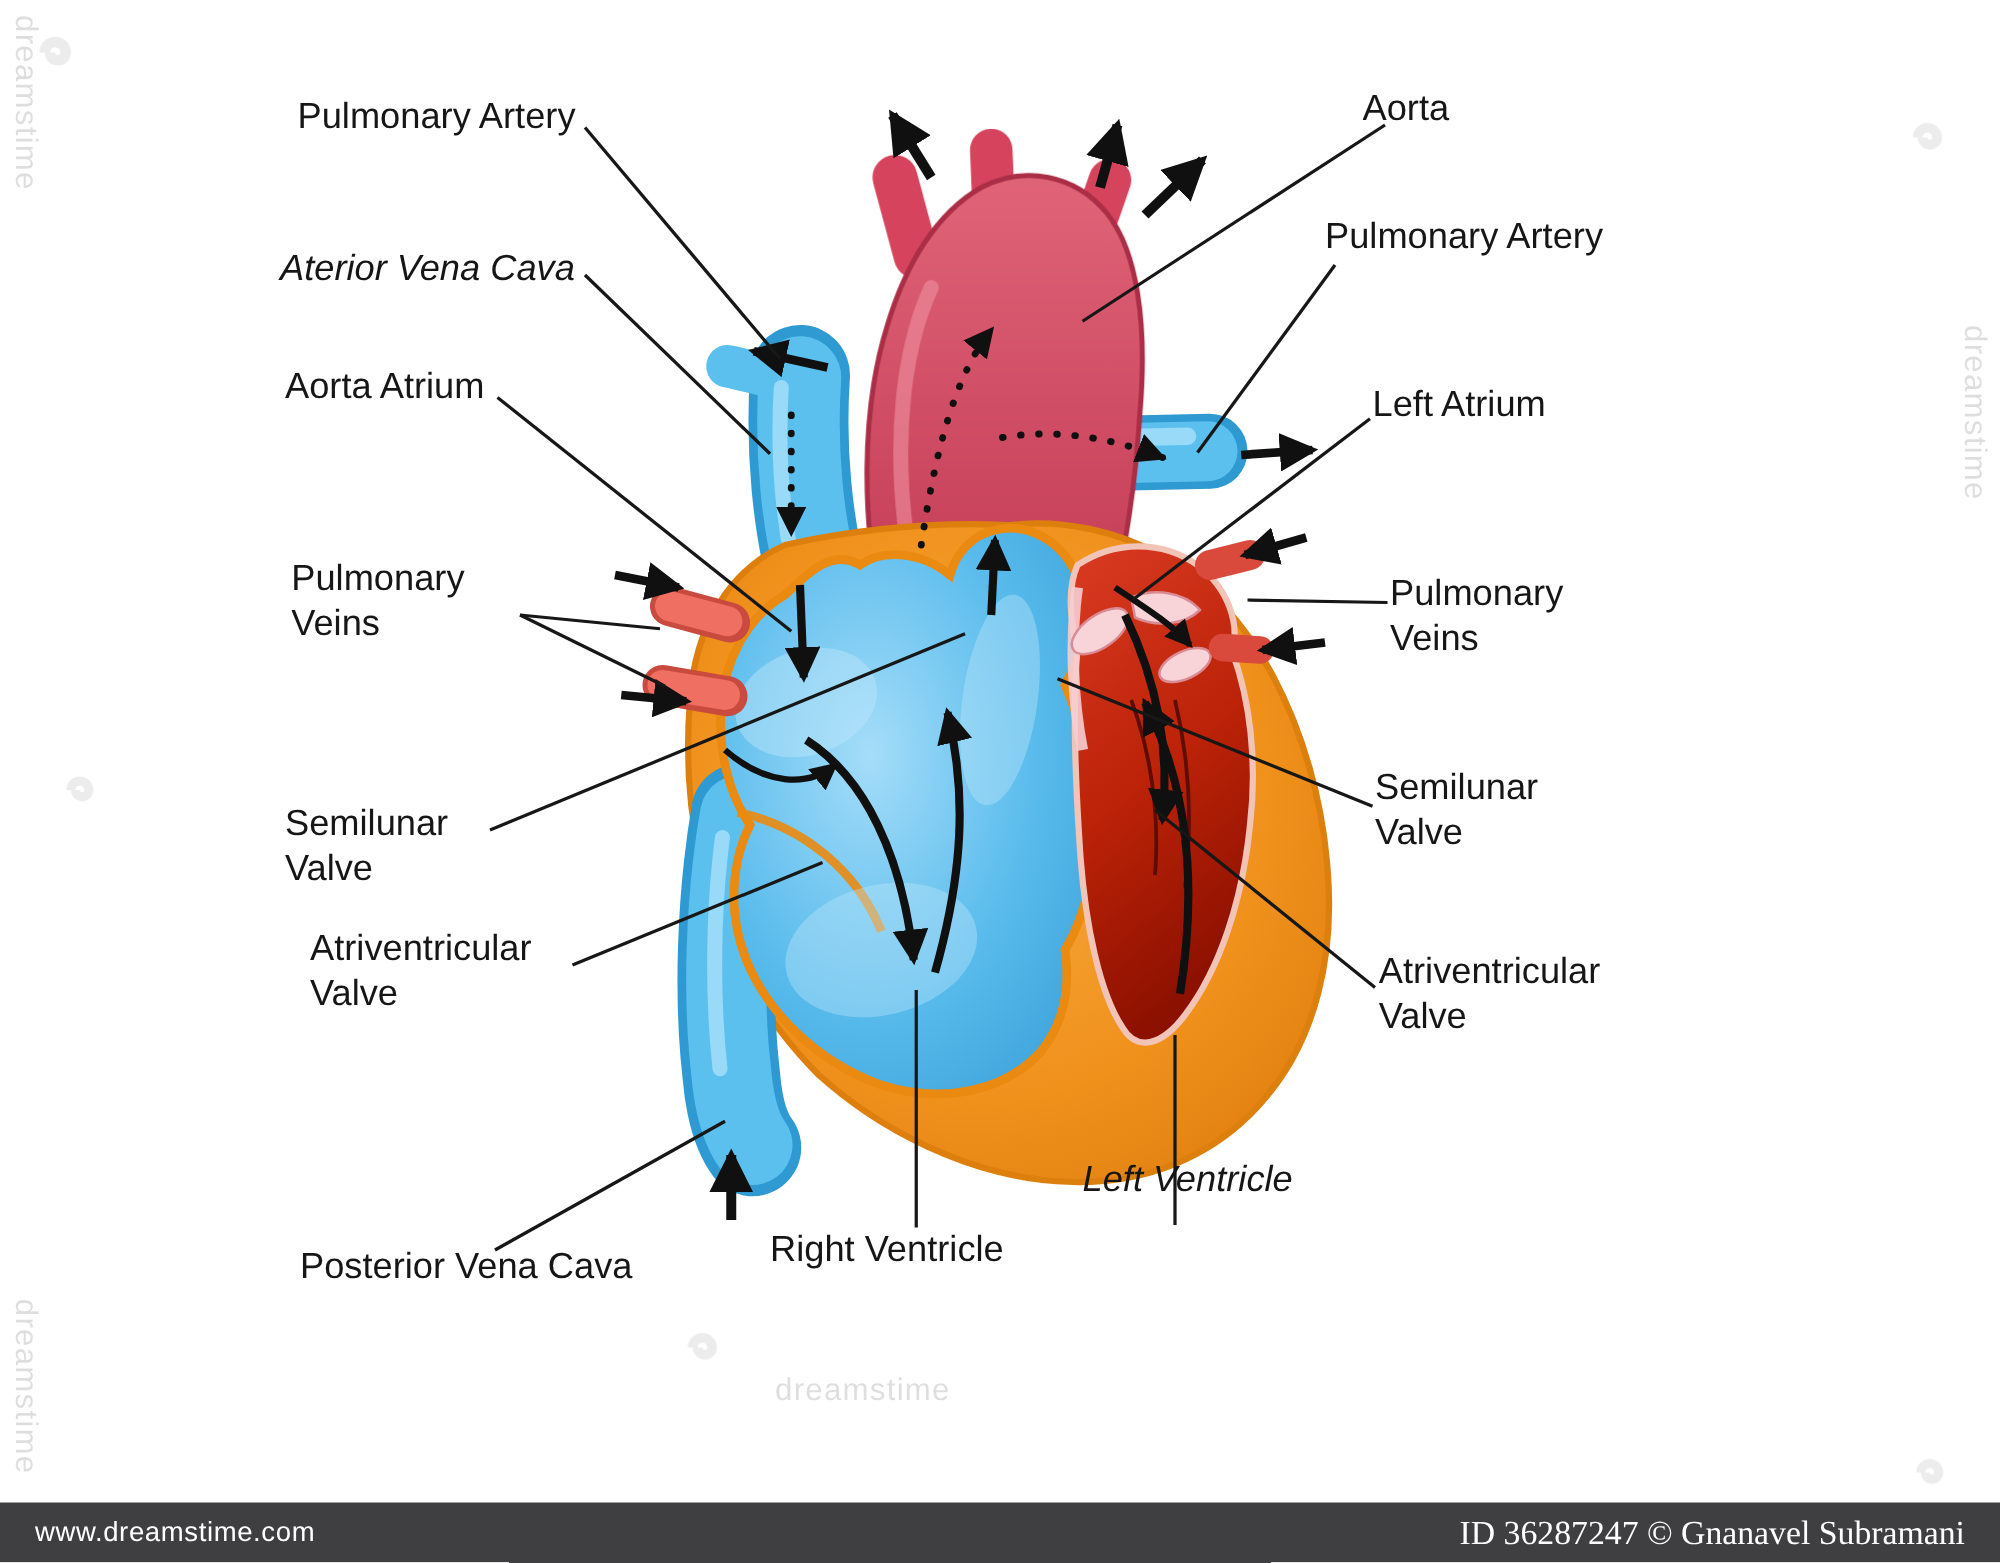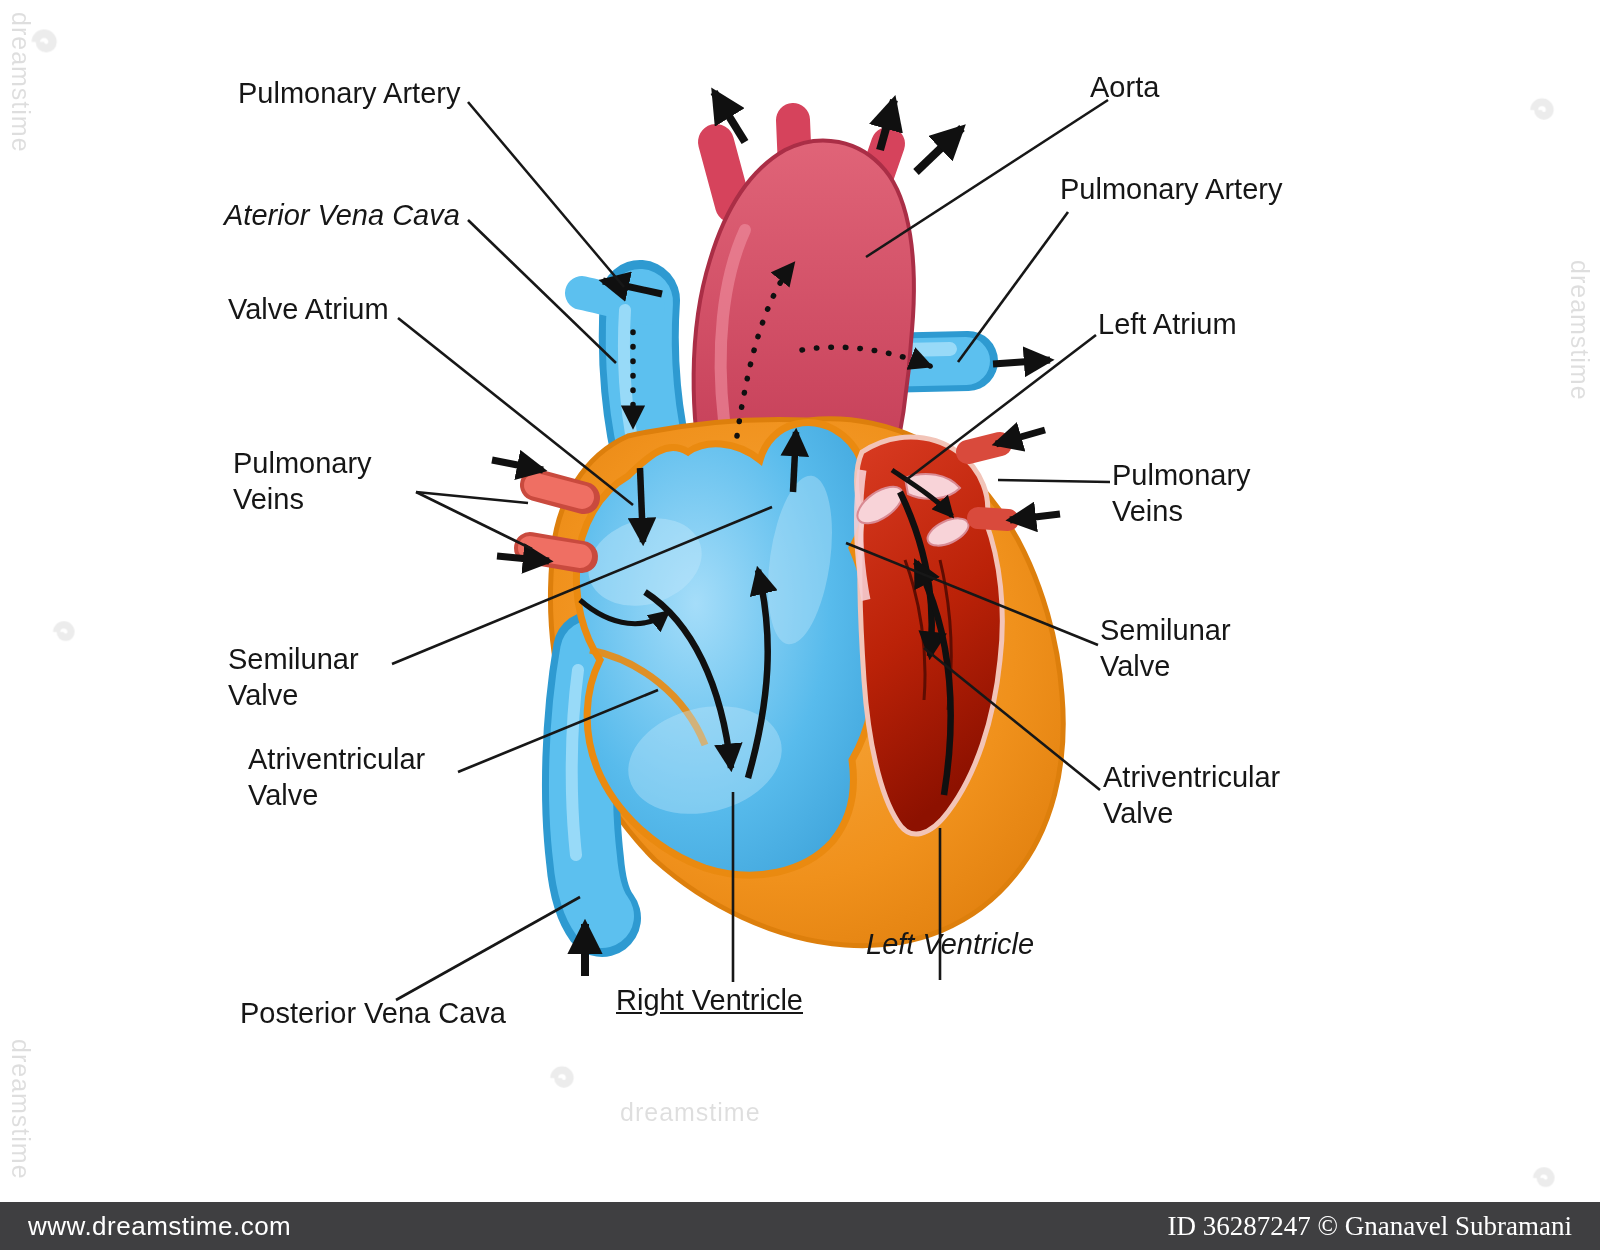--- a/index.html
+++ b/index.html
@@ -6,21 +6,21 @@
   .stage{position:relative;width:1600px;height:1250px;background:#ffffff;overflow:hidden;
          font-family:"Liberation Sans",sans-serif;}
   svg.art{position:absolute;left:0;top:0;}
   .label{position:absolute;color:#161616;font-size:29px;line-height:1.24;}
   .wm{position:absolute;color:rgba(0,0,0,0.13);font-size:25px;letter-spacing:1px;
       font-family:"Liberation Sans",sans-serif;user-select:none;}
   .wm.v{writing-mode:vertical-rl;}
   .credit-bar{position:absolute;left:0;right:0;bottom:0;height:48px;background:#3f3f41;
       color:#ffffff;display:flex;align-items:center;justify-content:space-between;
       padding:0 28px;box-sizing:border-box;}
-  .credit-bar .url{font-size:26px;letter-spacing:.5px;font-family:"Liberation Sans",sans-serif;}
+  .credit-bar .url{font-size:22px;letter-spacing:.5px;font-family:"Liberation Sans",sans-serif;}
   .credit-bar .credit{font-size:27px;font-family:"Liberation Serif",serif;}
 </style>
 </head>
 <body>
 
 <div class="stage">
 
   <svg class="art" width="1600" height="1250" viewBox="0 0 1600 1250">
     <defs>
       <marker id="arw" viewBox="0 0 10 10" refX="8.5" refY="5" markerWidth="4.4" markerHeight="4.4" orient="auto-start-reverse">
@@ -170,26 +170,26 @@
       <path d="M1068,212 L958,362"></path>
       <path d="M1096,335 L906,480"></path>
       <path d="M1110,482 L998,480"></path>
       <path d="M1098,645 L846,543"></path>
       <path d="M1100,790 L924,648"></path>
     </g>
   </svg>
 
   <div class="label" style="left:238px;top:76px;width:234px;">Pulmonary Artery</div>
   <div class="label" style="left:224px;top:198px;width:248px;font-style:italic;">Aterior Vena Cava</div>
-  <div class="label" style="left:228px;top:292px;width:174px;">Valve Atrium</div>
+  <div class="label" style="left:228px;top:292px;width:174px;">Aorta Atrium</div>
   <div class="label" style="left:233px;top:446px;width:182px;">Pulmonary Veins</div>
   <div class="label" style="left:228px;top:642px;width:164px;">Semilunar Valve</div>
   <div class="label" style="left:248px;top:742px;width:218px;">Atriventricular Valve</div>
   <div class="label" style="left:240px;top:996px;width:292px;">Posterior Vena Cava</div>
-  <div class="label" style="left:616px;top:983px;width:204px;text-decoration:underline;">Right Ventricle</div>
+  <div class="label" style="left:616px;top:983px;width:204px;">Right Ventricle</div>
   <div class="label" style="left:866px;top:927px;width:198px;font-style:italic;">Left Ventricle</div>
   <div class="label" style="left:1090px;top:70px;width:112px;">Aorta</div>
   <div class="label" style="left:1060px;top:172px;width:248px;">Pulmonary Artery</div>
   <div class="label" style="left:1098px;top:307px;width:178px;">Left Atrium</div>
   <div class="label" style="left:1112px;top:458px;width:148px;">Pulmonary Veins</div>
   <div class="label" style="left:1100px;top:613px;width:164px;">Semilunar Valve</div>
   <div class="label" style="left:1103px;top:760px;width:218px;">Atriventricular Valve</div>
 
   <div class="wm v" style="left:6px;top:12px;">dreamstime</div>
   <div class="wm v" style="left:6px;bottom:70px;">dreamstime</div>

